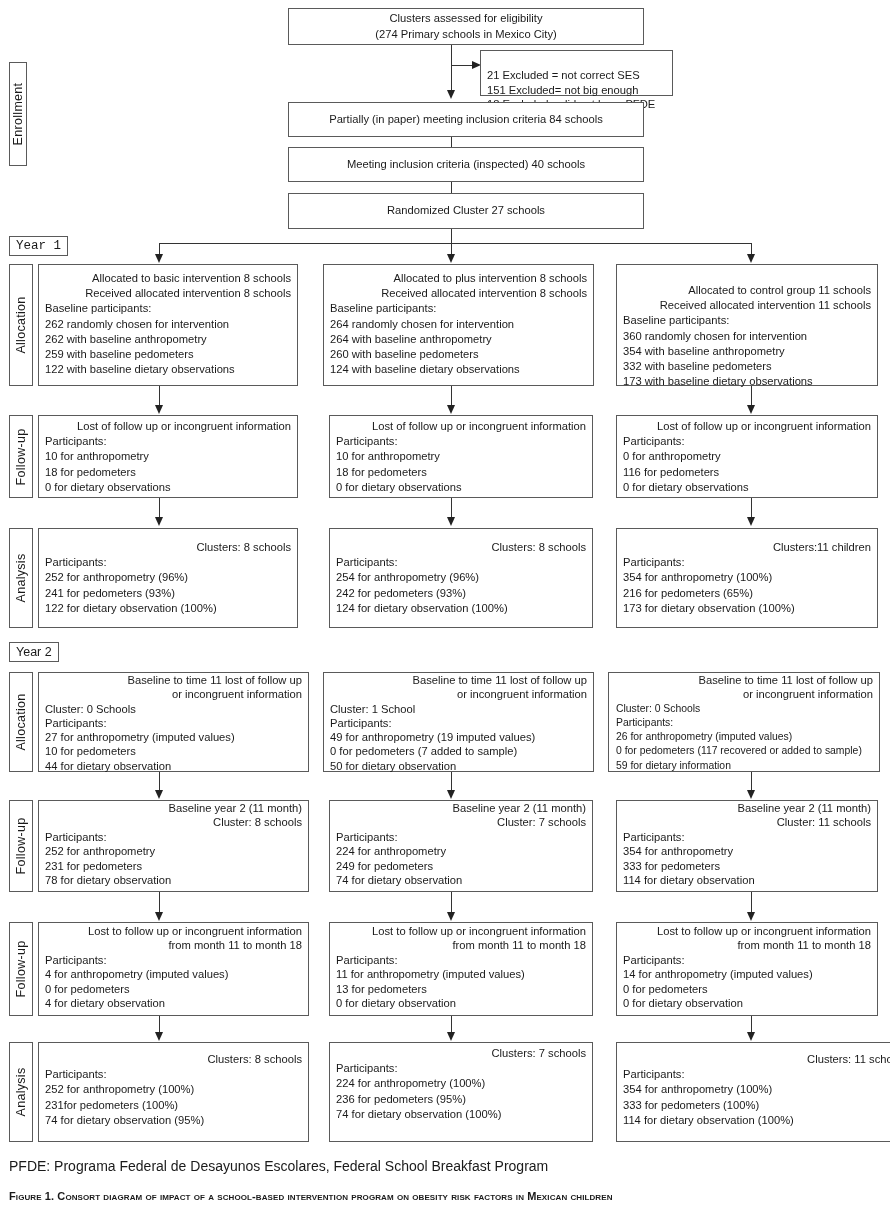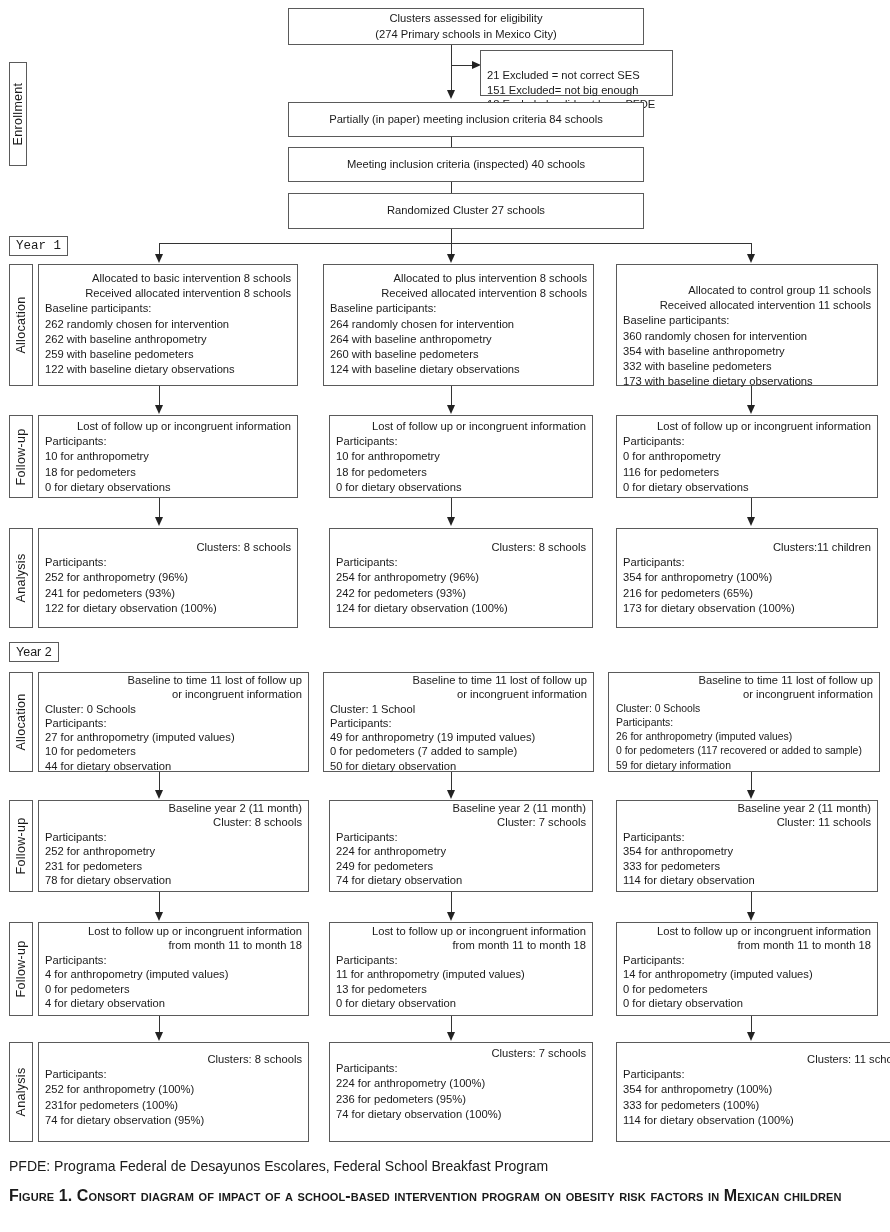--- a/index.html
+++ b/index.html
@@ -15,21 +15,21 @@
                font-size: 12.5px; white-space: nowrap; letter-spacing: 0.3px; }
   .yearlbl { position: absolute; border: 1.3px solid #5a5a5a; box-sizing: border-box; font-size: 12.5px;
              padding: 2px 6px; background: #fff; }
   .vline { position: absolute; width: 1.3px; background: #333; }
   .hline { position: absolute; height: 1.3px; background: #333; }
   .arrow-down { position: absolute; width: 0; height: 0; border-left: 4.5px solid transparent;
                 border-right: 4.5px solid transparent; border-top: 9px solid #222; }
   .arrow-right { position: absolute; width: 0; height: 0; border-top: 4.5px solid transparent;
                  border-bottom: 4.5px solid transparent; border-left: 9px solid #222; }
   .footnote { position: absolute; left: 9px; top: 1158px; font-size: 14px; }
-  .caption { position: absolute; left: 9px; top: 1184px; width: 880px; font-size: 16px; font-weight: bold;
+  .caption { position: absolute; left: 9px; top: 1184px; width: 880px; font-size: 11px; font-weight: bold;
              font-variant: small-caps; line-height: 24px; letter-spacing: 0.1px; }
 </style>
 </head>
 <body>
 
 <div class="box ctr" style="left:288px;top:8px;width:356px;height:37px;flex-direction:column;">
   <span class="c">Clusters assessed for eligibility</span>
   <span class="c">(274 Primary schools in Mexico City)</span>
 </div>
 <div class="vline" style="left:451px;top:45px;height:46px;"></div>

